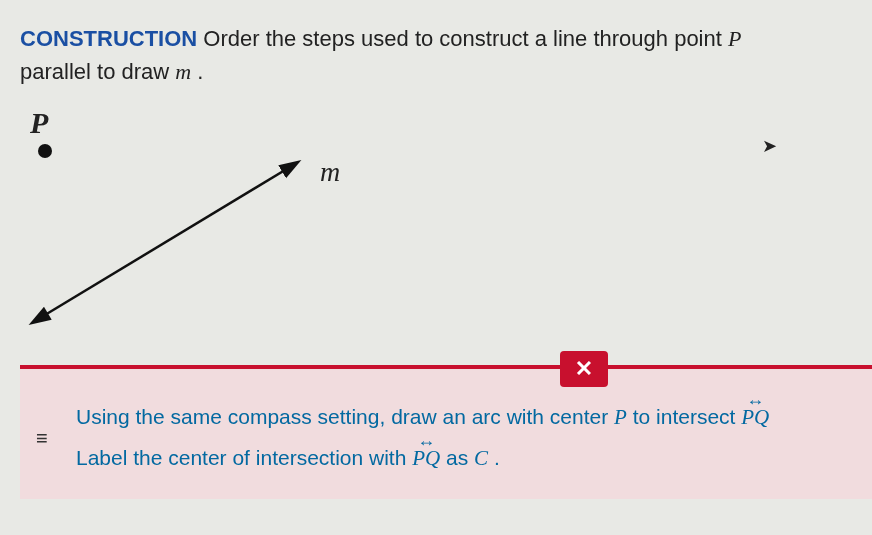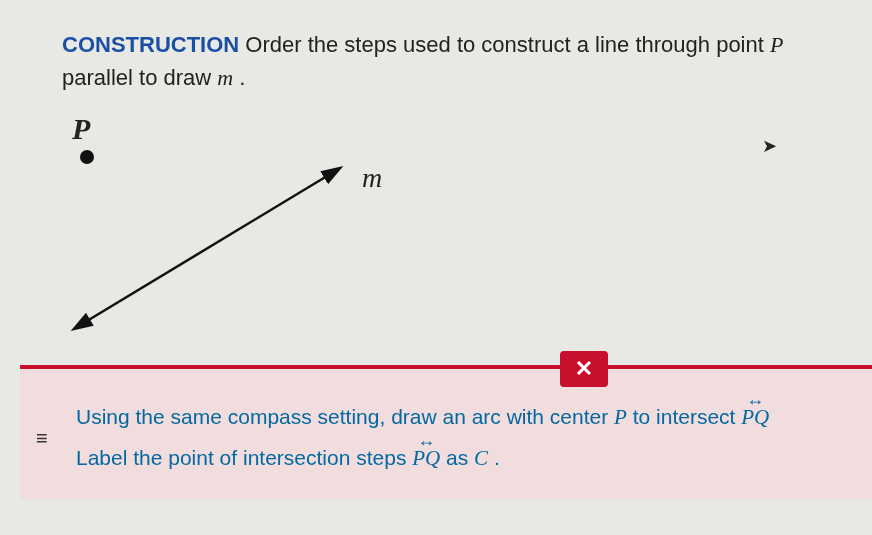--- a/index.html
+++ b/index.html
@@ -5,22 +5,21 @@
     * { box-sizing: border-box; margin: 0; padding: 0; }
     body {
       font-family: Arial, Helvetica, sans-serif;
       background: #e8e9e5;
       width: 872px;
       height: 535px;
       overflow: hidden;
       position: relative;
     }
     .content-area {
-      padding: 28px 20px 0 20px;
-      margin-left: 42px;
+      padding: 22px 20px 0 20px;
     }
     .question-text {
       font-size: 22px;
       color: #222;
       line-height: 1.5;
     }
     .construction-label {
       font-weight: bold;
       color: #1a4fa3;
     }
@@ -156,15 +155,15 @@
 
 <div class="cursor-icon">➤</div>
 
 <div class="answer-panel">
   <div class="close-btn">
     <span>✕</span>
   </div>
   <div class="drag-handle">≡</div>
   <div class="step-text">
     <span>Using the same compass setting, draw an arc with center </span><span class="math-var">P</span><span> to intersect </span><span class="overline-arrow">PQ</span><br>
-    <span>Label the point of intersection steps </span><span class="overline-arrow">PQ</span><span> as </span><span class="math-var">C</span><span> .</span>
+    <span>Label the center of intersection with </span><span class="overline-arrow">PQ</span><span> as </span><span class="math-var">C</span><span> .</span>
   </div>
 </div>
 
 </body></html>

